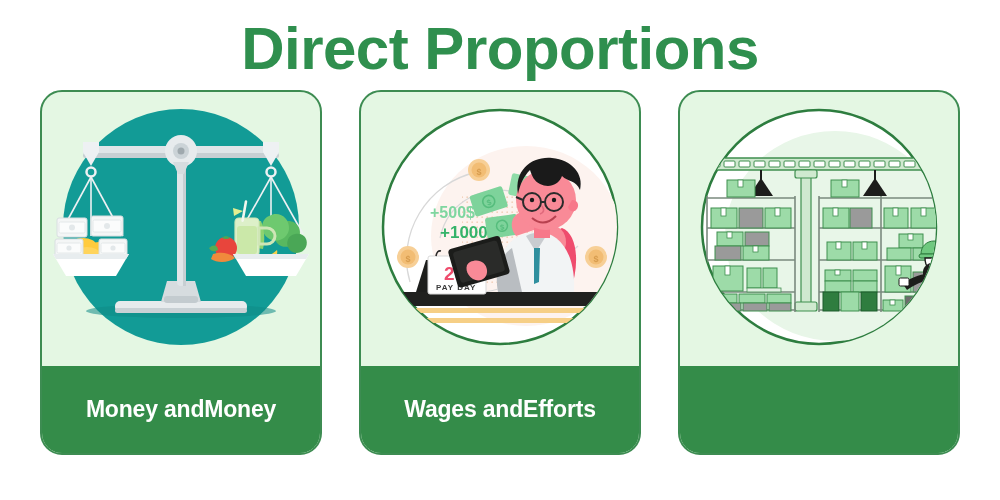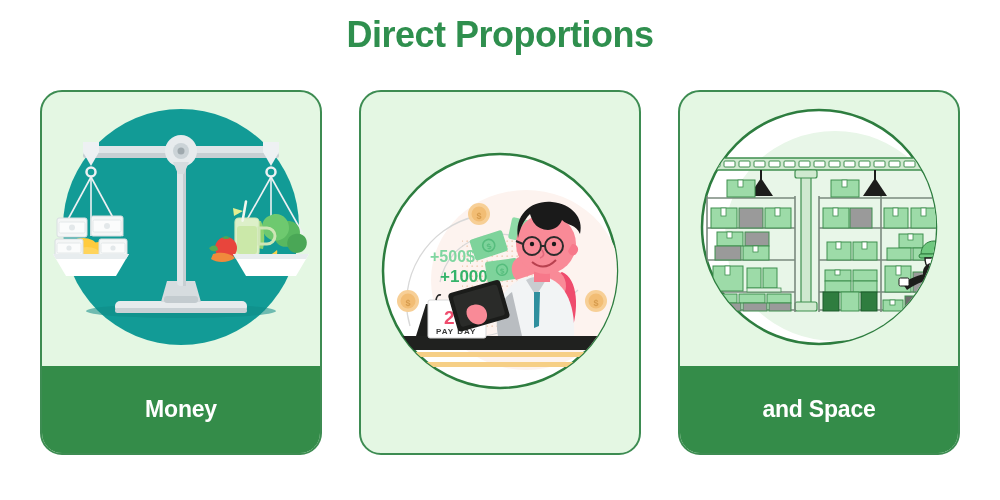--- a/index.html
+++ b/index.html
@@ -18,21 +18,21 @@
     width: 1000px;
     height: 500px;
     background: #ffffff;
   }
   .page-title {
     position: absolute;
     top: 14px;
     left: 0;
     width: 1000px;
     text-align: center;
-    font-size: 36px;
+    font-size: 60px;
     font-weight: bold;
     color: #2f8f4e;
     letter-spacing: -0.5px;
     line-height: 1.15;
   }
   .cards {
     position: absolute;
     top: 90px;
     left: 40px;
     width: 920px;
@@ -191,20 +191,21 @@
 
             <path d="M166 158 c10 -3 18 0 22 4 c-7 5 -18 5 -24 1 z" fill="#f08a3c"></path>
             <path d="M162 152 c5 -5 9 -2 9 2 c-3 2 -7 2 -9 -2z" fill="#57ab52"></path>
           </g>
 
           <path d="M186 158 h76 l-13 22 h-50 z" fill="#ffffff"></path>
           <path d="M186 158 h76 l-3 5 h-70 z" fill="#e8edef"></path>
         </svg>
       </div>
       <div class="card-footer">
+        <span>Money and</span>
           <br>
         <span>Money</span>
       </div>
     </div>
 
     <div class="card">
       <div class="card-illus">
         <svg width="268" height="268" viewBox="0 0 268 268">
           <defs>
             <clipPath id="circleClip2">
@@ -320,20 +321,25 @@
               </g>
 
               <circle cx="166" cy="104" r="2.2" fill="#1a1a1a"></circle>
               <circle cx="188" cy="104" r="2.2" fill="#1a1a1a"></circle>
 
               <path d="M176 110 q4 6 -2 8" fill="none" stroke="#e0697c" stroke-width="1.6"></path>
               <path d="M166 122 q12 10 24 -2" fill="none" stroke="#b8414f" stroke-width="2"></path>
             </g>
           </g>
         </svg>
+      </div>
+      <div class="card-footer">
+        <span>Wages and</span>
+          <br>
+        <span>Efforts</span>
       </div>
     </div>
 
     <div class="card">
       <div class="card-illus">
         <svg width="268" height="268" viewBox="0 0 268 268">
           <defs>
             <clipPath id="circleClip3">
               <circle cx="134" cy="131" r="117"></circle>
             </clipPath>
@@ -488,18 +494,17 @@
               <rect x="240" y="206" width="10" height="24" fill="#1c1d1b"></rect>
               <rect x="254" y="206" width="10" height="24" fill="#1c1d1b"></rect>
               <rect x="236" y="228" width="16" height="5" rx="2" fill="#1c1d1b"></rect>
               <rect x="252" y="228" width="16" height="5" rx="2" fill="#1c1d1b"></rect>
             </g>
           </g>
         </svg>
       </div>
       <div class="card-footer">
           <br>
-        <span>and Space</span>
       </div>
     </div>
 
   </div>
 </div>
 
 </body></html>

